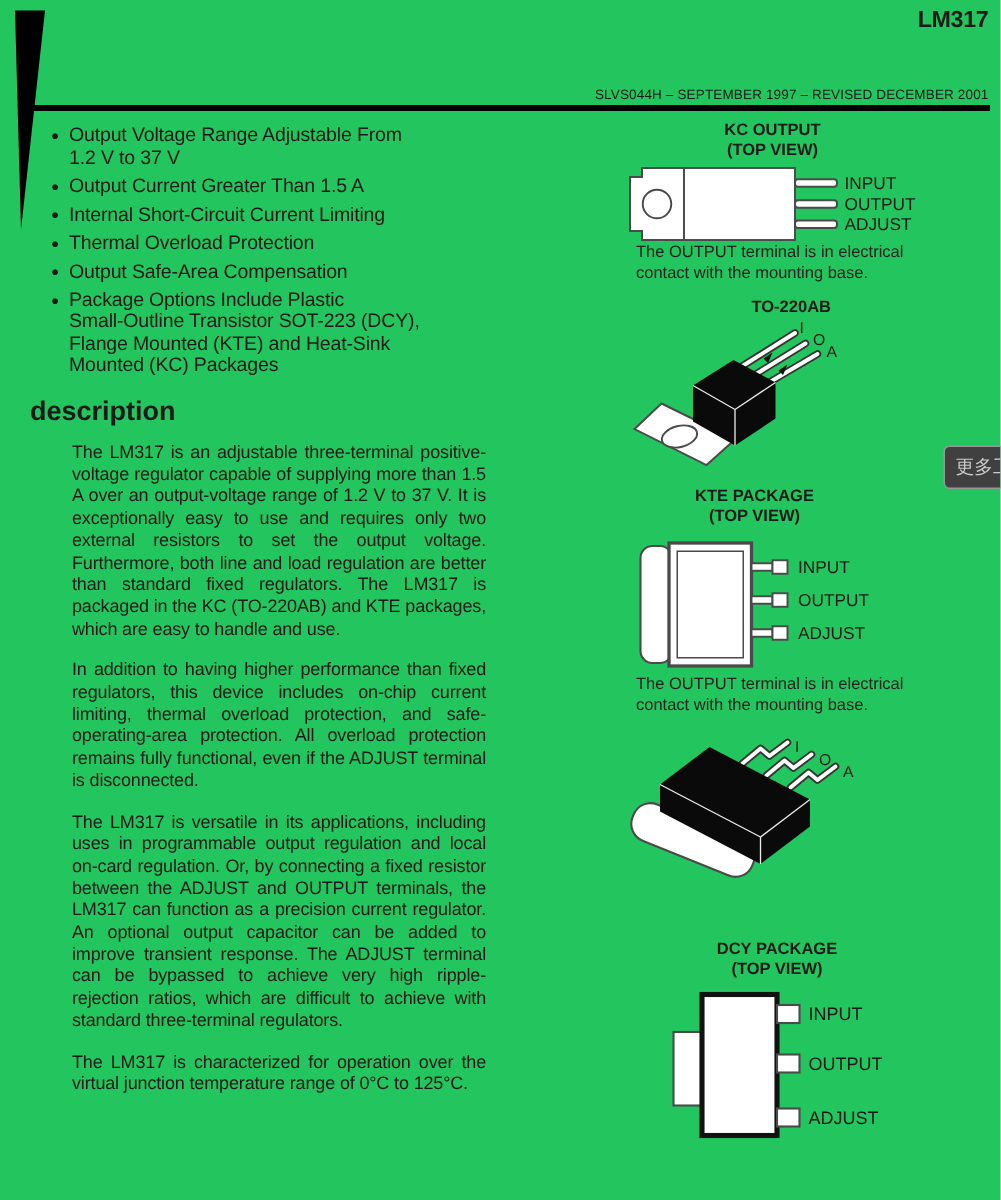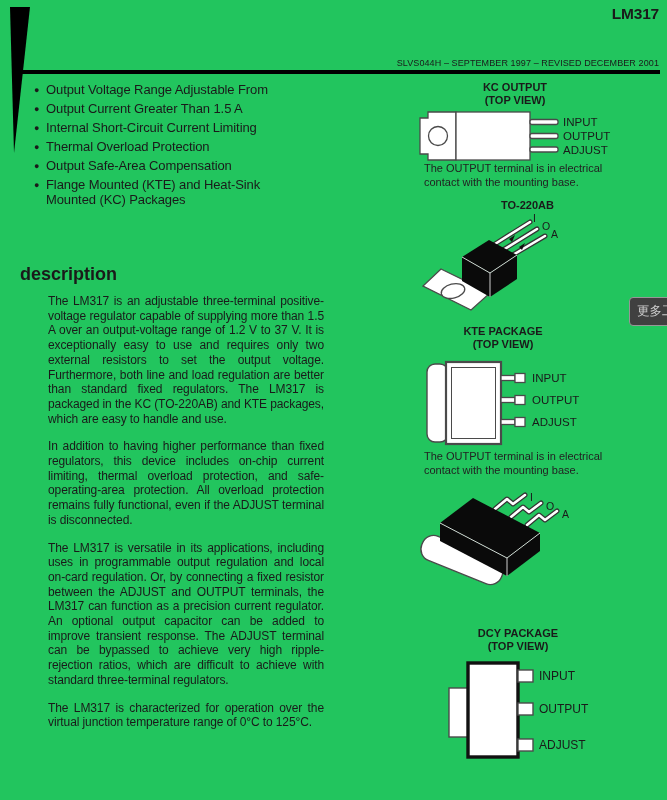--- a/index.html
+++ b/index.html
@@ -59,20 +59,21 @@
     <div class="part-number">LM317</div>
   </div>
   <div class="abs doc-code">SLVS044H – SEPTEMBER 1997 – REVISED DECEMBER 2001</div>
   <div class="abs hdr-rule"></div>
 
   <div class="abs features">
     <div class="feature-item">
       <span class="feature-bullet">●</span>
       <div class="feature-lines">
         <div>Output Voltage Range Adjustable From</div>
+        <div>1.2 V to 37 V</div>
       </div>
     </div>
     <div class="feature-item">
       <span class="feature-bullet">●</span>
       <div class="feature-lines">
         <div>Output Current Greater Than 1.5 A</div>
       </div>
     </div>
     <div class="feature-item">
       <span class="feature-bullet">●</span>
@@ -88,20 +89,22 @@
     </div>
     <div class="feature-item">
       <span class="feature-bullet">●</span>
       <div class="feature-lines">
         <div>Output Safe-Area Compensation</div>
       </div>
     </div>
     <div class="feature-item">
       <span class="feature-bullet">●</span>
       <div class="feature-lines">
+        <div>Package Options Include Plastic</div>
+        <div>Small-Outline Transistor SOT-223 (DCY),</div>
         <div>Flange Mounted (KTE) and Heat-Sink</div>
         <div>Mounted (KC) Packages</div>
       </div>
     </div>
   </div>
 
   <div class="abs desc-heading">description</div>
   <div class="abs desc-body">
     <p>The LM317 is an adjustable three-terminal positive-voltage regulator capable of supplying more than 1.5 A over an output-voltage range of 1.2 V to 37 V. It is exceptionally easy to use and requires only two external resistors to set the output voltage. Furthermore, both line and load regulation are better than standard fixed regulators. The LM317 is packaged in the KC (TO-220AB) and KTE packages, which are easy to handle and use.</p>
     <p>In addition to having higher performance than fixed regulators, this device includes on-chip current limiting, thermal overload protection, and safe-operating-area protection. All overload protection remains fully functional, even if the ADJUST terminal is disconnected.</p>

